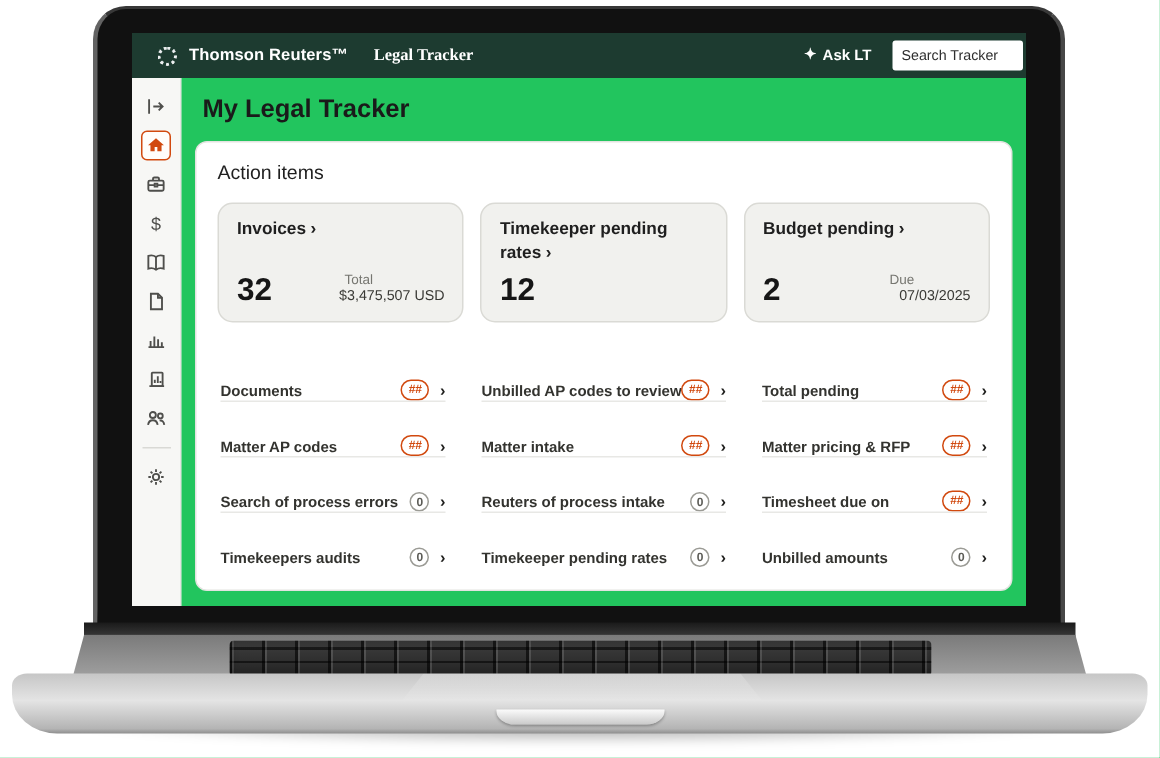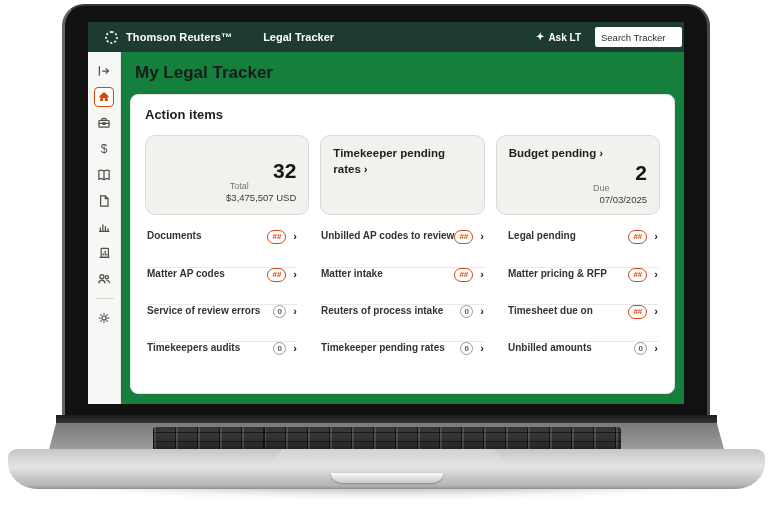--- a/index.html
+++ b/index.html
@@ -38,61 +38,61 @@
     background: linear-gradient(180deg, #fbfbfb, #cacaca);
     border-radius: 0 0 12px 12px / 0 0 9px 9px; box-shadow: 0 1px 2px rgba(0,0,0,.3); }
 
   
   .app { width: 100%; height: 100%; display: flex; flex-direction: column; background: #fff; }
 
   .topbar { flex: 0 0 30px; background: #1d3b30; display: flex; align-items: center;
     padding: 0 2px 0 17px; color: #fff; }
   .tr-logo { width: 13px; height: 13px; border: 2px dotted #eceff0; border-radius: 50%; margin-right: 8px; flex: 0 0 auto; }
   .brand { font-size: 11px; font-weight: 700; letter-spacing: .1px; white-space: nowrap; }
-  .product { font-size: 11px; font-weight: 700; margin-left: 31px; white-space: nowrap; }
+  .product { font-size: 11px; font-weight: 700; margin-left: 17px; white-space: nowrap; font-family: Liberation Serif, serif; }
   .top-spacer { flex: 1; }
   .ask-lt { display: flex; align-items: center; gap: 4px; font-size: 10px; font-weight: 600;
     margin-right: 14px; cursor: pointer; white-space: nowrap; }
   .sparkle { font-size: 10px; line-height: 1; }
   .search-box { width: 87px; height: 20px; background: #fff; border: none; border-radius: 2px;
     font-family: "Liberation Sans", sans-serif; font-size: 9.5px; color: #222; padding: 0 6px; }
   .search-box::placeholder { color: #2e2e2e; opacity: 1; }
 
   .app-body { flex: 1; display: flex; min-height: 0; }
 
   .sidebar { flex: 0 0 33px; background: #f7f7f5; border-right: 1px solid #e4e4e1;
     display: flex; flex-direction: column; align-items: center; padding-top: 9px; }
   .side-icon { width: 20px; height: 20px; display: flex; align-items: center; justify-content: center;
     margin-bottom: 6px; cursor: pointer; }
   .side-icon svg { width: 14px; height: 14px; stroke: #4f4f4c; fill: none; stroke-width: 1.25; }
   .side-icon.active { border: 1.5px solid #d1490f; border-radius: 4px; background: #fffdfb; }
   .side-icon.active svg { stroke: none; }
   .dollar-glyph { font-size: 12px; color: #4f4f4c; font-weight: 500; line-height: 1; }
   .side-divider { width: 19px; border-top: 1px solid #d9d9d5; margin: 3px 0 9px; }
 
-  .main { flex: 1; background: #15803d; padding: 9px 9px 12px 9px; overflow: hidden; }
+  .main { flex: 1; background: #22c55e; padding: 9px 9px 12px 9px; overflow: hidden; }
   .page-title { font-size: 17px; font-weight: 700; color: #1a1a1a; margin: 2px 0 11px 5px; }
 
   .panel { background: #fff; border: 1px solid #e3e3e0; border-radius: 8px;
     padding: 12px 14px 10px 14px; height: 300px; overflow: hidden; }
-  .panel-title { font-size: 13px; font-weight: 700; color: #1f1f1f; margin-bottom: 13px; }
+  .panel-title { font-size: 13px; font-weight: 400; color: #1f1f1f; margin-bottom: 13px; }
 
   .summary-row { display: flex; gap: 11px; margin-bottom: 15px; }
   .scard { flex: 1; background: #f1f1ee; border: 1px solid #dadad5; border-radius: 10px;
     padding: 10px 12px 10px 12px; height: 80px; display: flex; flex-direction: column; cursor: pointer; }
   .scard-title { font-size: 11.5px; font-weight: 700; color: #1f1f1f; line-height: 1.35; }
   .scard-title .chev { margin-left: 3px; }
-  .scard-bottom { margin-top: auto; display: flex; align-items: flex-end; justify-content: space-between; flex-direction: column; }
+  .scard-bottom { margin-top: auto; display: flex; align-items: flex-end; justify-content: space-between; }
   .scard-value { font-size: 21px; font-weight: 700; color: #161616; line-height: 1; }
   .scard-meta { text-align: center; }
   .meta-label { font-size: 9px; color: #767670; line-height: 1.25; }
   .meta-value { font-size: 9.5px; color: #3a3a36; line-height: 1.25; margin-left: 44px; }
 
   .grid { display: grid; grid-template-columns: 1fr 1fr 1fr; column-gap: 24px; padding: 0 2px; }
-  .row { display: flex; align-items: flex-start; height: 37px; border-top: 1px solid #e8e8e5; cursor: pointer; }
+  .row { display: flex; align-items: flex-end; height: 37px; border-top: 1px solid #e8e8e5; cursor: pointer; }
   .grid .row:nth-child(-n+3) { border-top: none; }
   .row-label { font-size: 10px; font-weight: 700; color: #33332f; white-space: nowrap; }
   .row-spacer { flex: 1; }
   .badge { margin-right: 7px; font-size: 8px; font-weight: 700; display: inline-flex;
     align-items: center; justify-content: center; line-height: 1; }
   .badge[data-type="alert"] { color: #d1490f; border: 1.2px solid #d1490f; border-radius: 8px; padding: 2px 4px; }
   .badge[data-type="zero"] { color: #5c5c57; border: 1.2px solid #9b9b95; border-radius: 50%;
     width: 13px; height: 13px; padding: 0; }
   .row-chevron { font-size: 11px; font-weight: 700; color: #1d1d1b; }
   .chev { font-weight: 700; }
@@ -182,32 +182,42 @@
           </div>
 
           <div class="main">
             <div class="page-title">My Legal Tracker</div>
 
             <div class="panel">
               <div class="panel-title">Action items</div>
 
               <div class="summary-row">
                 <div class="scard">
+                  <div class="scard-title">
+                    <span>Invoices</span><span class="chev">›</span>
+                  </div>
                   <div class="scard-bottom">
                     <span class="scard-value">32</span>
                     <span class="scard-meta">
                       <div class="meta-label">Total</div>
                       <div class="meta-value">$3,475,507 USD</div>
                     </span>
                   </div>
                 </div>
                 <div class="scard">
                   <div class="scard-title">
                     <span>Timekeeper pending rates</span><span class="chev">›</span>
                   </div>
+                  <div class="scard-bottom">
+                    <span class="scard-value">12</span>
+                    <span class="scard-meta">
+                      <div class="meta-label"></div>
+                      <div class="meta-value"></div>
+                    </span>
+                  </div>
                 </div>
                 <div class="scard">
                   <div class="scard-title">
                     <span>Budget pending</span><span class="chev">›</span>
                   </div>
                   <div class="scard-bottom">
                     <span class="scard-value">2</span>
                     <span class="scard-meta">
                       <div class="meta-label">Due</div>
                       <div class="meta-value">07/03/2025</div>
@@ -223,21 +233,21 @@
                   <span class="badge" data-type="alert">##</span>
                   <span class="row-chevron">›</span>
                 </div>
                 <div class="row">
                   <span class="row-label">Unbilled AP codes to review</span>
                     <span class="row-spacer"></span>
                   <span class="badge" data-type="alert">##</span>
                   <span class="row-chevron">›</span>
                 </div>
                 <div class="row">
-                  <span class="row-label">Legal pending</span>
+                  <span class="row-label">Total pending</span>
                     <span class="row-spacer"></span>
                   <span class="badge" data-type="alert">##</span>
                   <span class="row-chevron">›</span>
                 </div>
                 <div class="row">
                   <span class="row-label">Matter AP codes</span>
                     <span class="row-spacer"></span>
                   <span class="badge" data-type="alert">##</span>
                   <span class="row-chevron">›</span>
                 </div>
@@ -247,21 +257,21 @@
                   <span class="badge" data-type="alert">##</span>
                   <span class="row-chevron">›</span>
                 </div>
                 <div class="row">
                   <span class="row-label">Matter pricing &amp; RFP</span>
                     <span class="row-spacer"></span>
                   <span class="badge" data-type="alert">##</span>
                   <span class="row-chevron">›</span>
                 </div>
                 <div class="row">
-                  <span class="row-label">Service of review errors</span>
+                  <span class="row-label">Search of process errors</span>
                     <span class="row-spacer"></span>
                   <span class="badge" data-type="zero">0</span>
                   <span class="row-chevron">›</span>
                 </div>
                 <div class="row">
                   <span class="row-label">Reuters of process intake</span>
                     <span class="row-spacer"></span>
                   <span class="badge" data-type="zero">0</span>
                   <span class="row-chevron">›</span>
                 </div>

